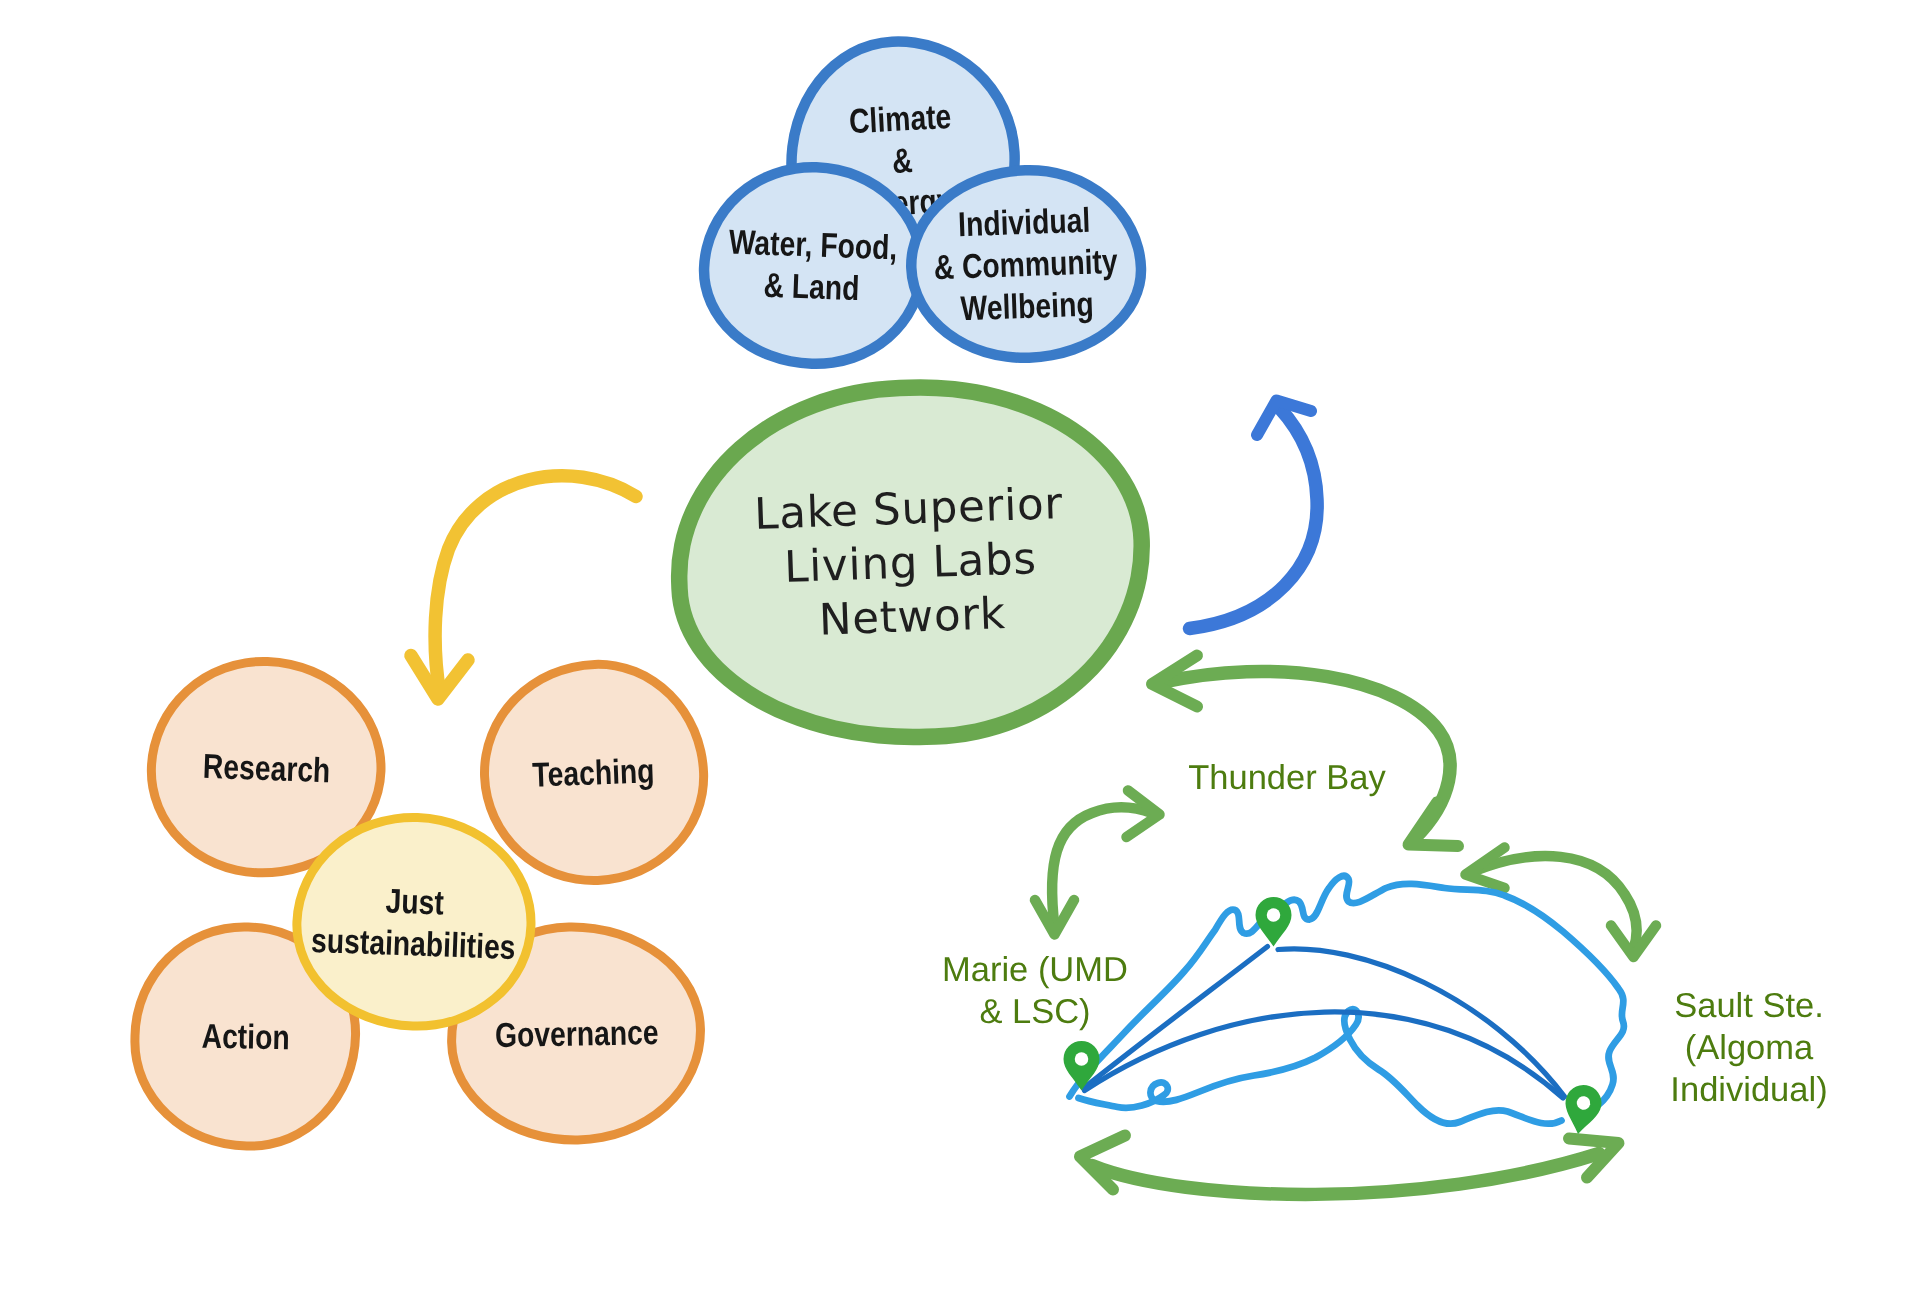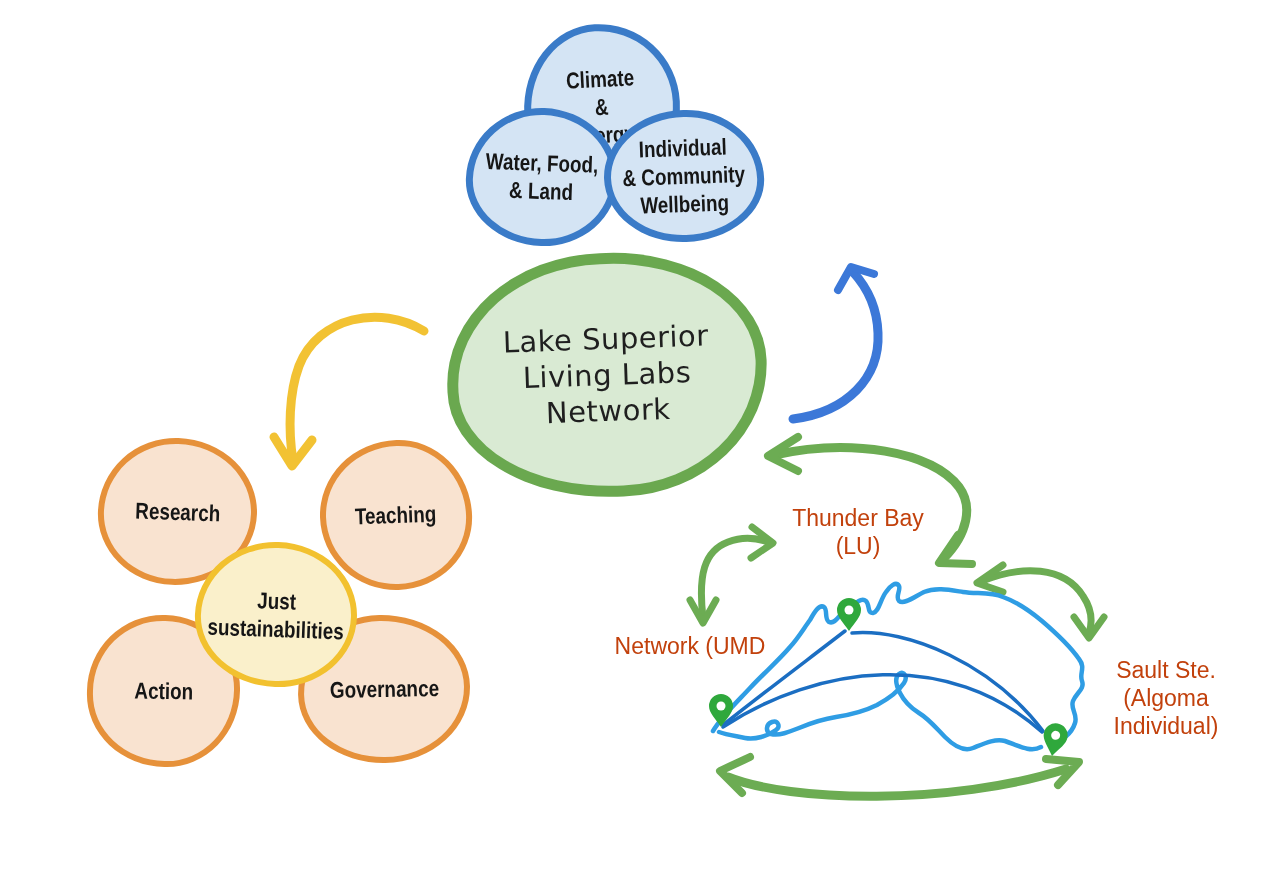--- a/index.html
+++ b/index.html
@@ -9,21 +9,21 @@
         align-items:center;justify-content:center;text-align:center;color:#161616;}
   .node.blue{background:#d4e4f4;border:7px solid #3a7bc8;}
   .node.green{background:#d9ead3;border:11px solid #6aa84f;}
   .node.orange{background:#f9e3d0;border:6px solid #e6913a;}
   .node.yellow{background:#faf0cb;border:6px solid #f2c12f;}
   .cond{font-weight:700;font-size:23px;line-height:28px;}
   .cond .ln{display:block;transform:scaleX(0.82);transform-origin:center;white-space:nowrap;}
   .geo{font-family:"DejaVu Sans",sans-serif;font-weight:400;font-size:29px;line-height:36px;
        letter-spacing:0.5px;color:#1f1f1f;}
   .geo .ln{display:block;white-space:nowrap;}
-  .maplabel{position:absolute;text-align:center;font-size:23px;line-height:28px;color:#c2410c;}
+  .maplabel{position:absolute;text-align:center;font-size:23px;line-height:28px;color:#4d7c0f;}
   .maplabel .ln{display:block;white-space:nowrap;}
   svg#overlay{position:absolute;left:0;top:0;pointer-events:none;}
 </style>
 </head>
 <body>
 
 <div id="canvas">
 
   <div class="node blue" style="left:524px;top:24px;width:156px;height:166px;border-radius:48% 52% 50% 50%/52% 49% 51% 48%;transform:rotate(-3deg);">
     <div class="cond">
@@ -82,25 +82,25 @@
 
   <div class="node yellow" style="left:195px;top:542px;width:162px;height:145px;border-radius:50% 50% 49% 51%/52% 50% 50% 48%;transform:rotate(2deg);z-index:3;">
     <div class="cond">
       <span class="ln">Just</span>
       <span class="ln">sustainabilities</span>
     </div>
   </div>
 
   <div class="maplabel" style="left:758px;top:504px;width:200px;">
     <span class="ln">Thunder Bay</span>
-    <span class="ln">(LU)</span>
   </div>
 
   <div class="maplabel" style="left:590px;top:632px;width:200px;">
-    <span class="ln">Network (UMD</span>
+    <span class="ln">Marie (UMD</span>
+    <span class="ln">&amp; LSC)</span>
   </div>
 
   <div class="maplabel" style="left:1076px;top:656px;width:180px;text-align:center;">
     <span class="ln">Sault Ste.</span>
     <span class="ln">(Algoma</span>
     <span class="ln">Individual)</span>
   </div>
 
   <svg id="overlay" width="1280" height="874" viewBox="0 0 1280 874">
 

